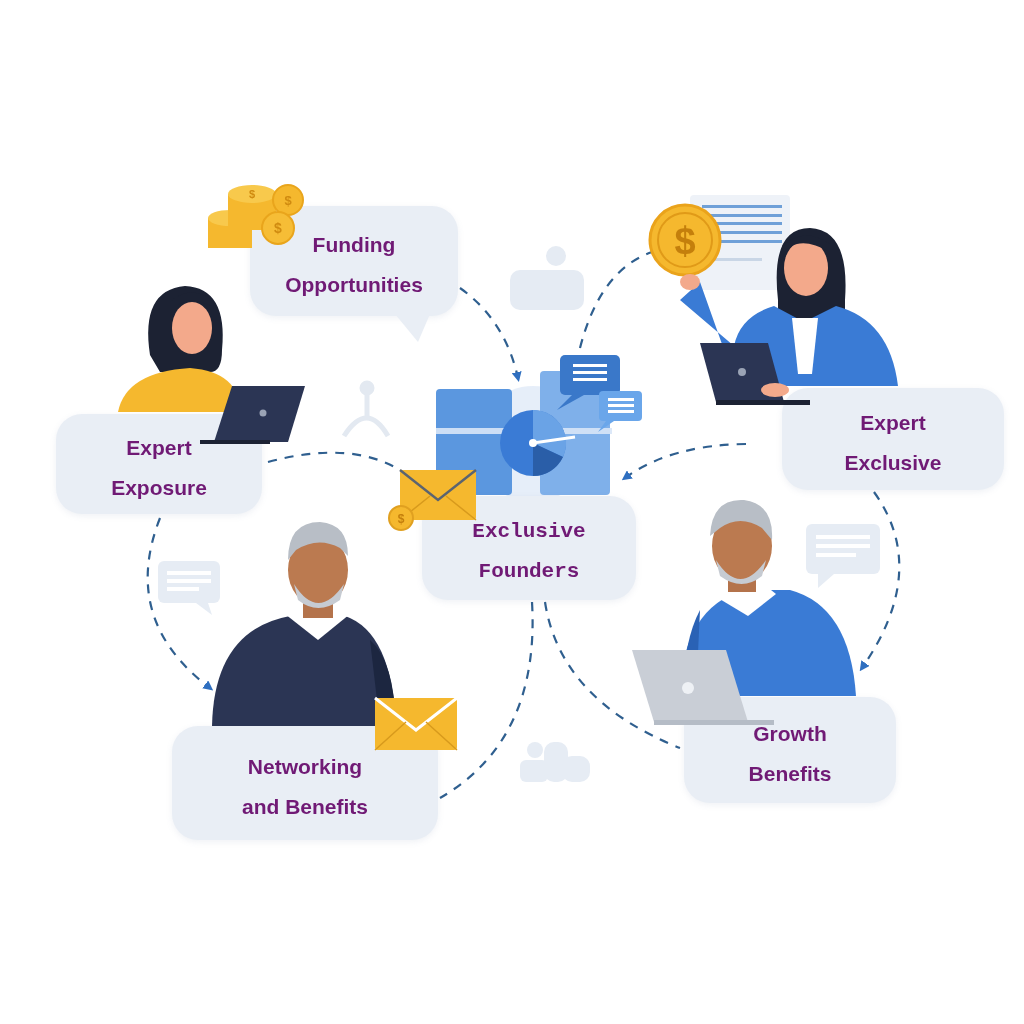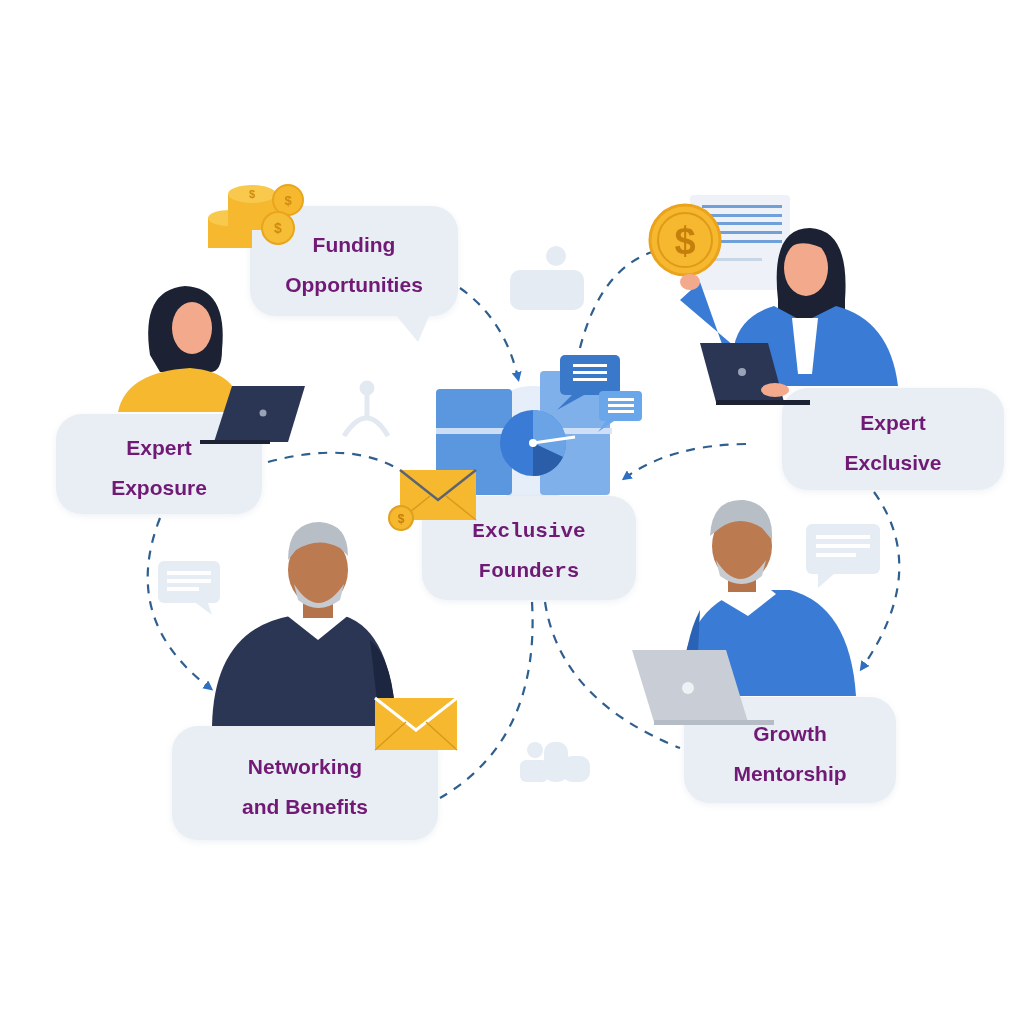--- a/index.html
+++ b/index.html
@@ -127,21 +127,21 @@
     <span class="lbl">Exclusive</span>
   </div>
 
   <div class="card" style="left:172px; top:726px; width:266px; height:114px;">
     <span class="lbl">Networking</span>
     <span class="lbl">and Benefits</span>
   </div>
 
   <div class="card" style="left:684px; top:697px; width:212px; height:106px;">
     <span class="lbl">Growth</span>
-    <span class="lbl">Mentorship</span>
+    <span class="lbl">Benefits</span>
   </div>
 
   <svg class="layer" width="1024" height="1024">
 
     <g>
       <ellipse cx="230" cy="240" rx="22" ry="8" fill="#f0a91f"></ellipse>
       <rect x="208" y="218" width="44" height="30" fill="#f5b82e"></rect>
       <ellipse cx="230" cy="218" rx="22" ry="8" fill="#f8c94c"></ellipse>
       <rect x="228" y="194" width="48" height="36" fill="#f5b82e"></rect>
       <ellipse cx="252" cy="194" rx="24" ry="9" fill="#f8c94c"></ellipse>

